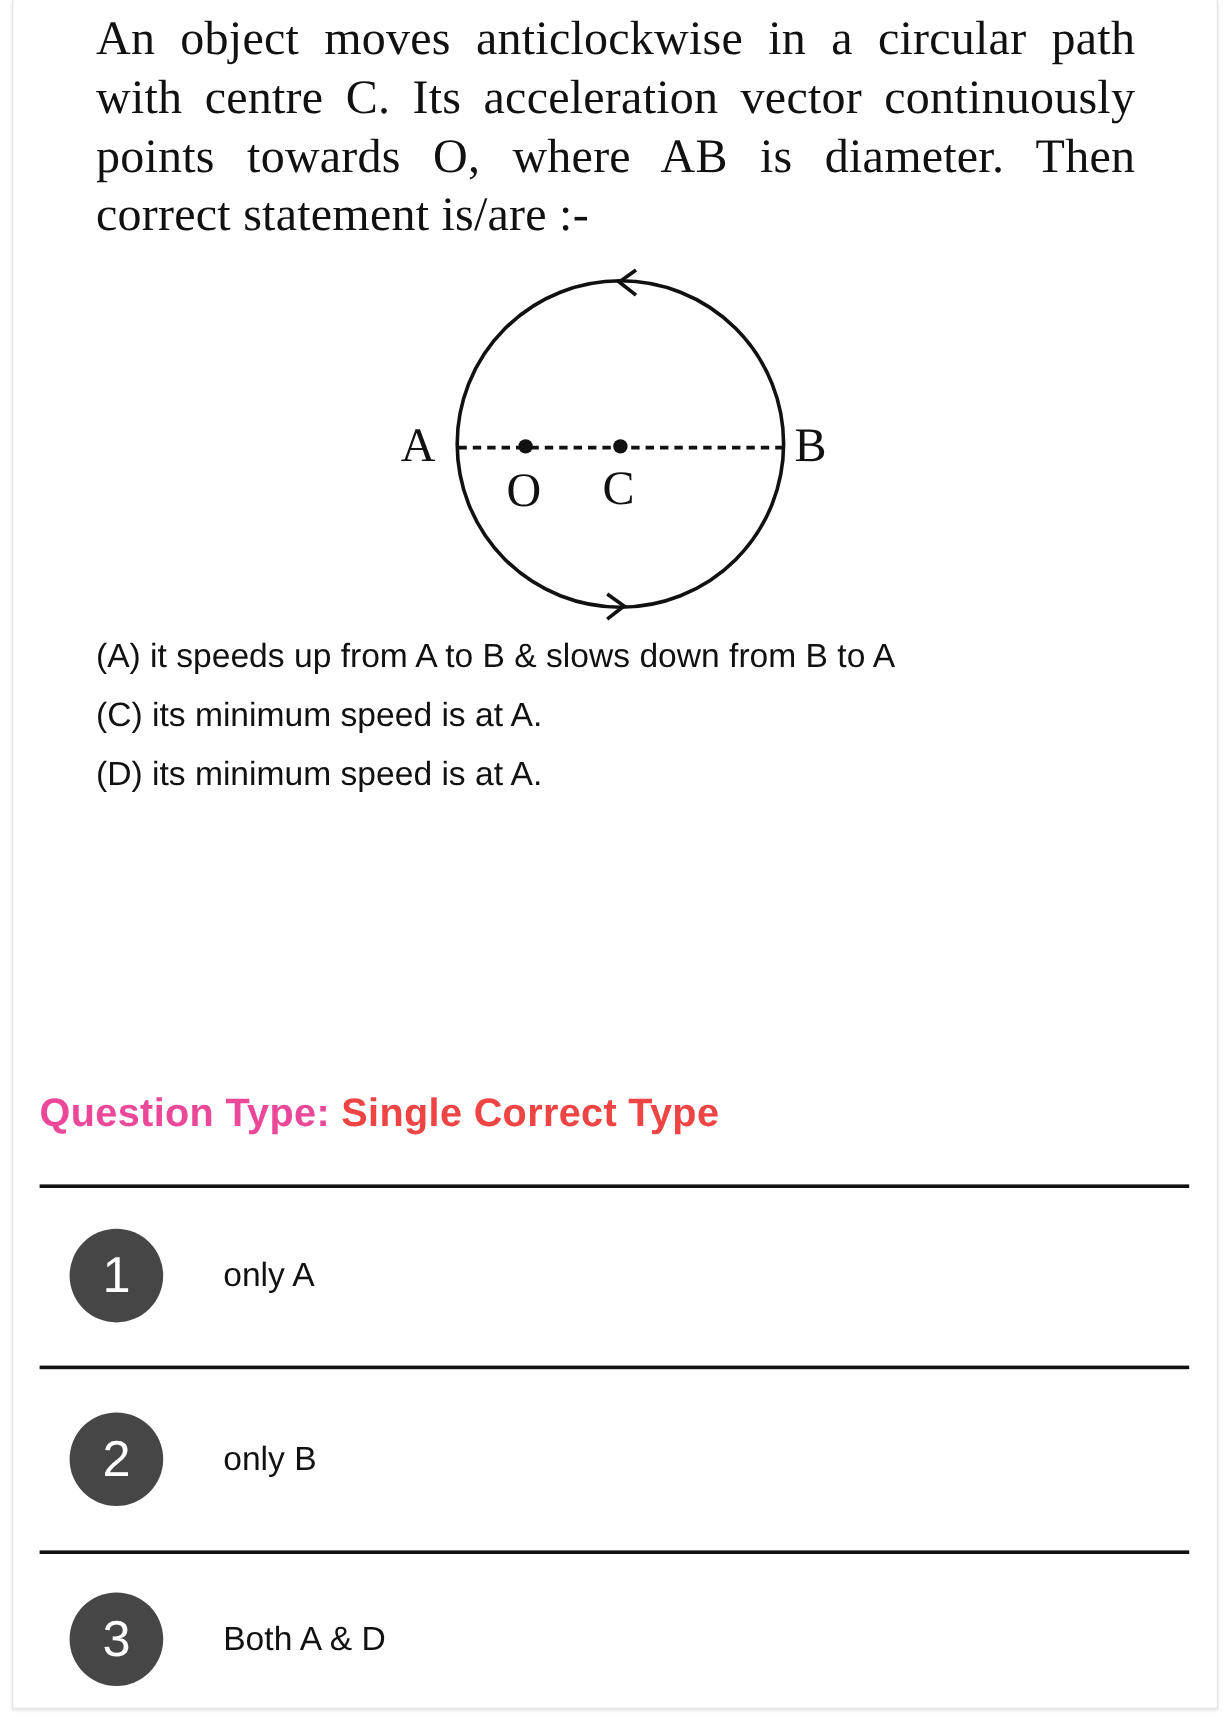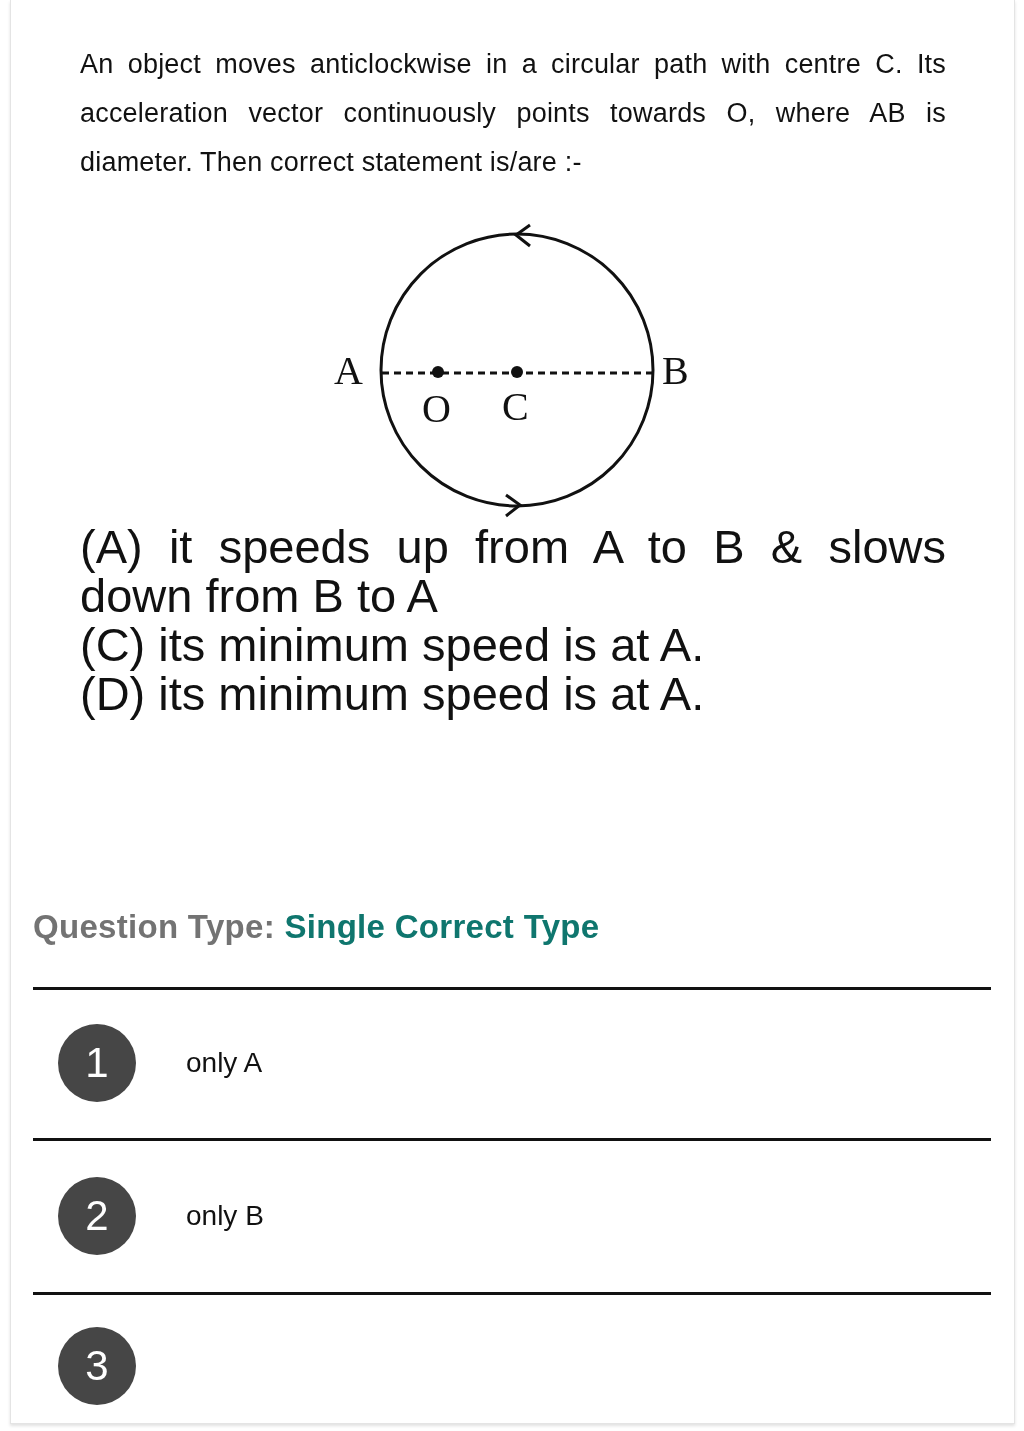--- a/index.html
+++ b/index.html
@@ -1,24 +1,24 @@
 <!DOCTYPE html>
 <html><head>
 <meta charset="utf-8">
 <style>
   html, body { margin:0; padding:0; background:#ffffff; }
   body { width:1024px; height:1431px; position:relative; font-family:"Liberation Sans", sans-serif; color:#111; overflow:hidden; }
   .card { position:absolute; left:10px; top:0; width:1003px; height:1423px; border:1px solid #e4e4e4; border-top:none; box-shadow:0 2px 3px rgba(0,0,0,0.12); background:#fff; }
-  .question { position:absolute; left:80px; top:40px; width:866px; font-size:27px; line-height:49px; text-align:justify; text-align-last:left; letter-spacing:0.2px; }
+  .question { position:absolute; left:80px; top:7px; width:866px; font-size:40px; line-height:49px; text-align:justify; text-align-last:left; letter-spacing:0.2px;font-family:Liberation Serif, serif; }
   .figure { position:absolute; left:320px; top:220px; width:400px; height:300px; }
-  .options { position:absolute; left:80px; top:522px; width:866px; font-size:47px; line-height:49px; }
+  .options { position:absolute; left:80px; top:522px; width:866px; font-size:28px; line-height:49px; }
   .opt { display:block; text-align:justify; text-align-last:left; }
   .qtype { position:absolute; left:33px; top:908px; font-size:33px; font-weight:bold; letter-spacing:0.3px; }
-  .qtype-label { color:#737373; }
-  .qtype-value { color:#0f766e; }
+  .qtype-label { color:#ec4899; }
+  .qtype-value { color:#ef4444; }
   .divider { position:absolute; left:33px; width:958px; height:3px; background:#111; }
   .choice { position:absolute; left:58px; width:900px; height:80px; display:flex; align-items:center; }
   .badge { width:78px; height:78px; border-radius:50%; background:#464646; color:#fff; font-size:42px; display:flex; align-items:center; justify-content:center; flex:none; }
   .choice-text { margin-left:50px; font-size:28px; color:#111; }
 </style>
 </head>
 <body>
 
 <div class="card">
 </div>
@@ -62,13 +62,14 @@
 
 <div class="choice" style="top:1176px;">
   <div class="badge">2</div>
   <div class="choice-text">only B</div>
 </div>
 
 <div class="divider" style="top:1292px;"></div>
 
 <div class="choice" style="top:1326px;">
   <div class="badge">3</div>
+  <div class="choice-text">Both A &amp; D</div>
 </div>
 
 </body></html>

